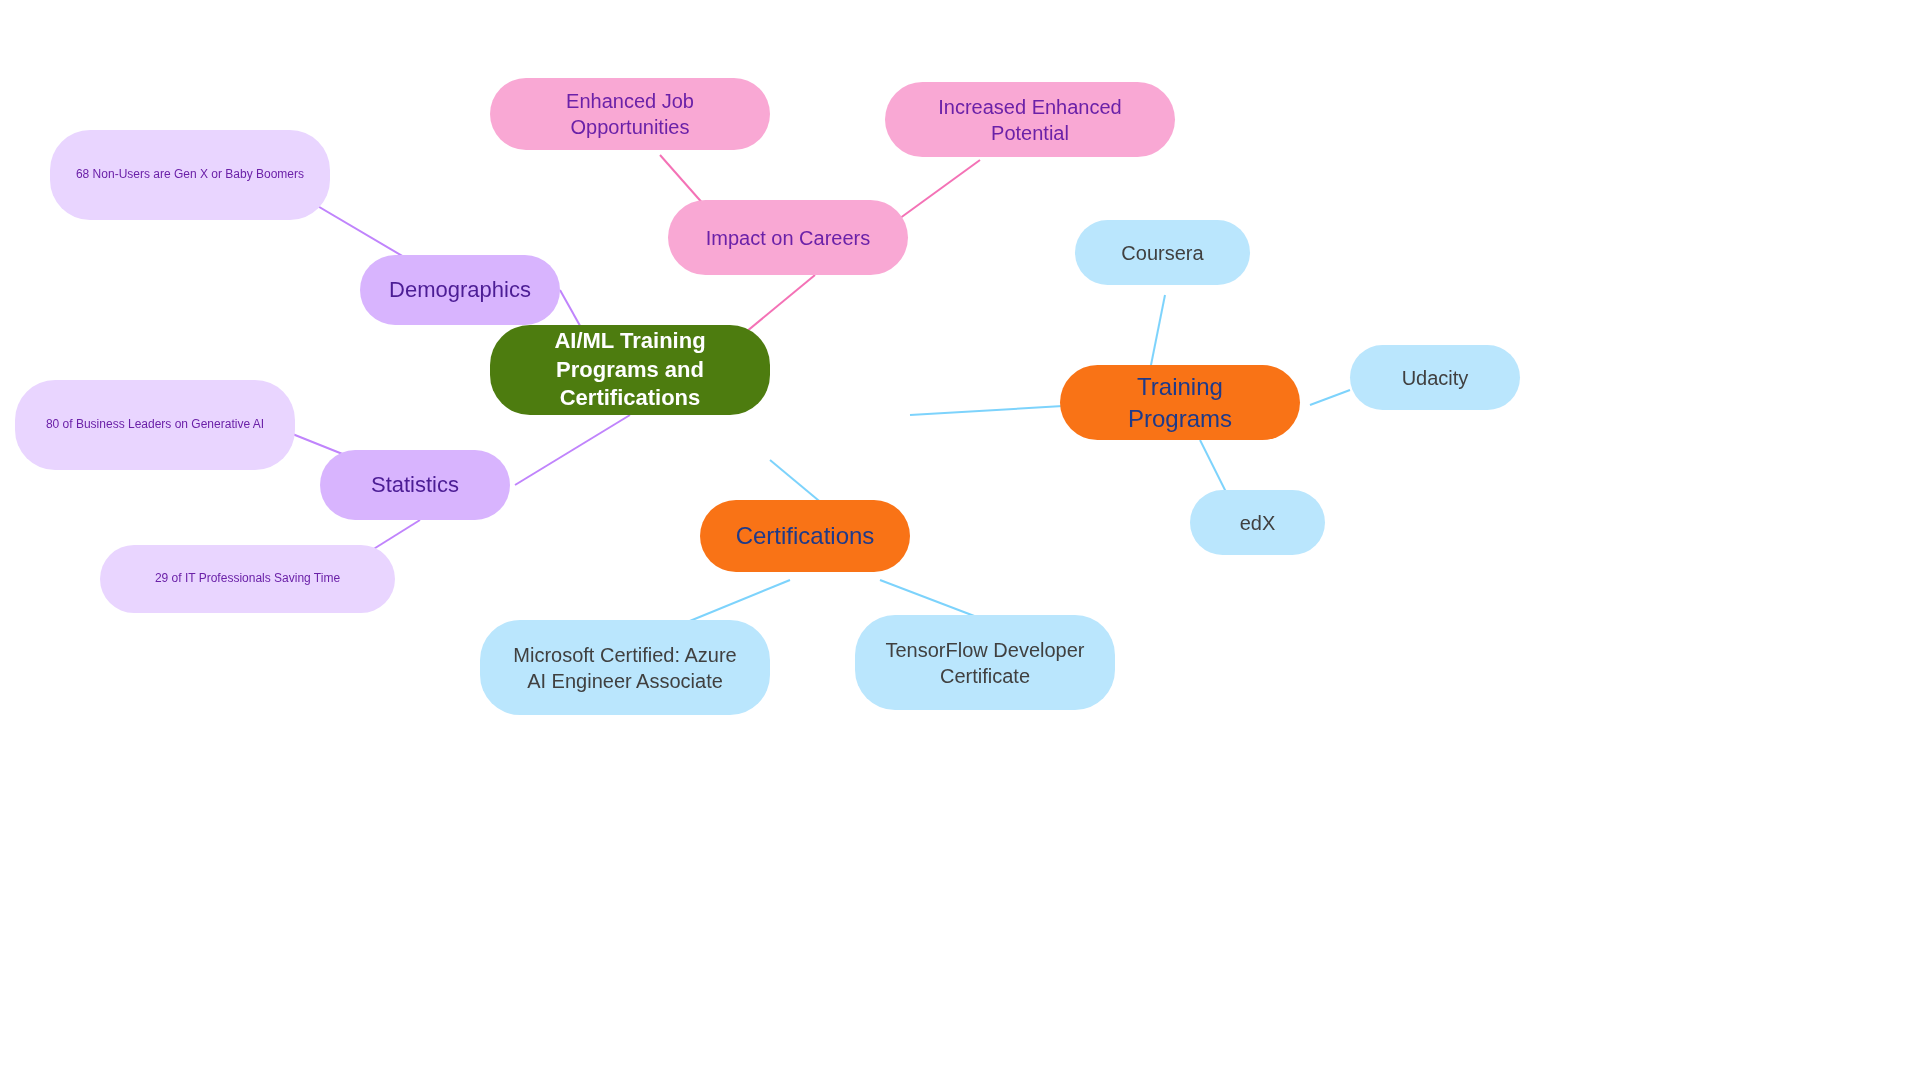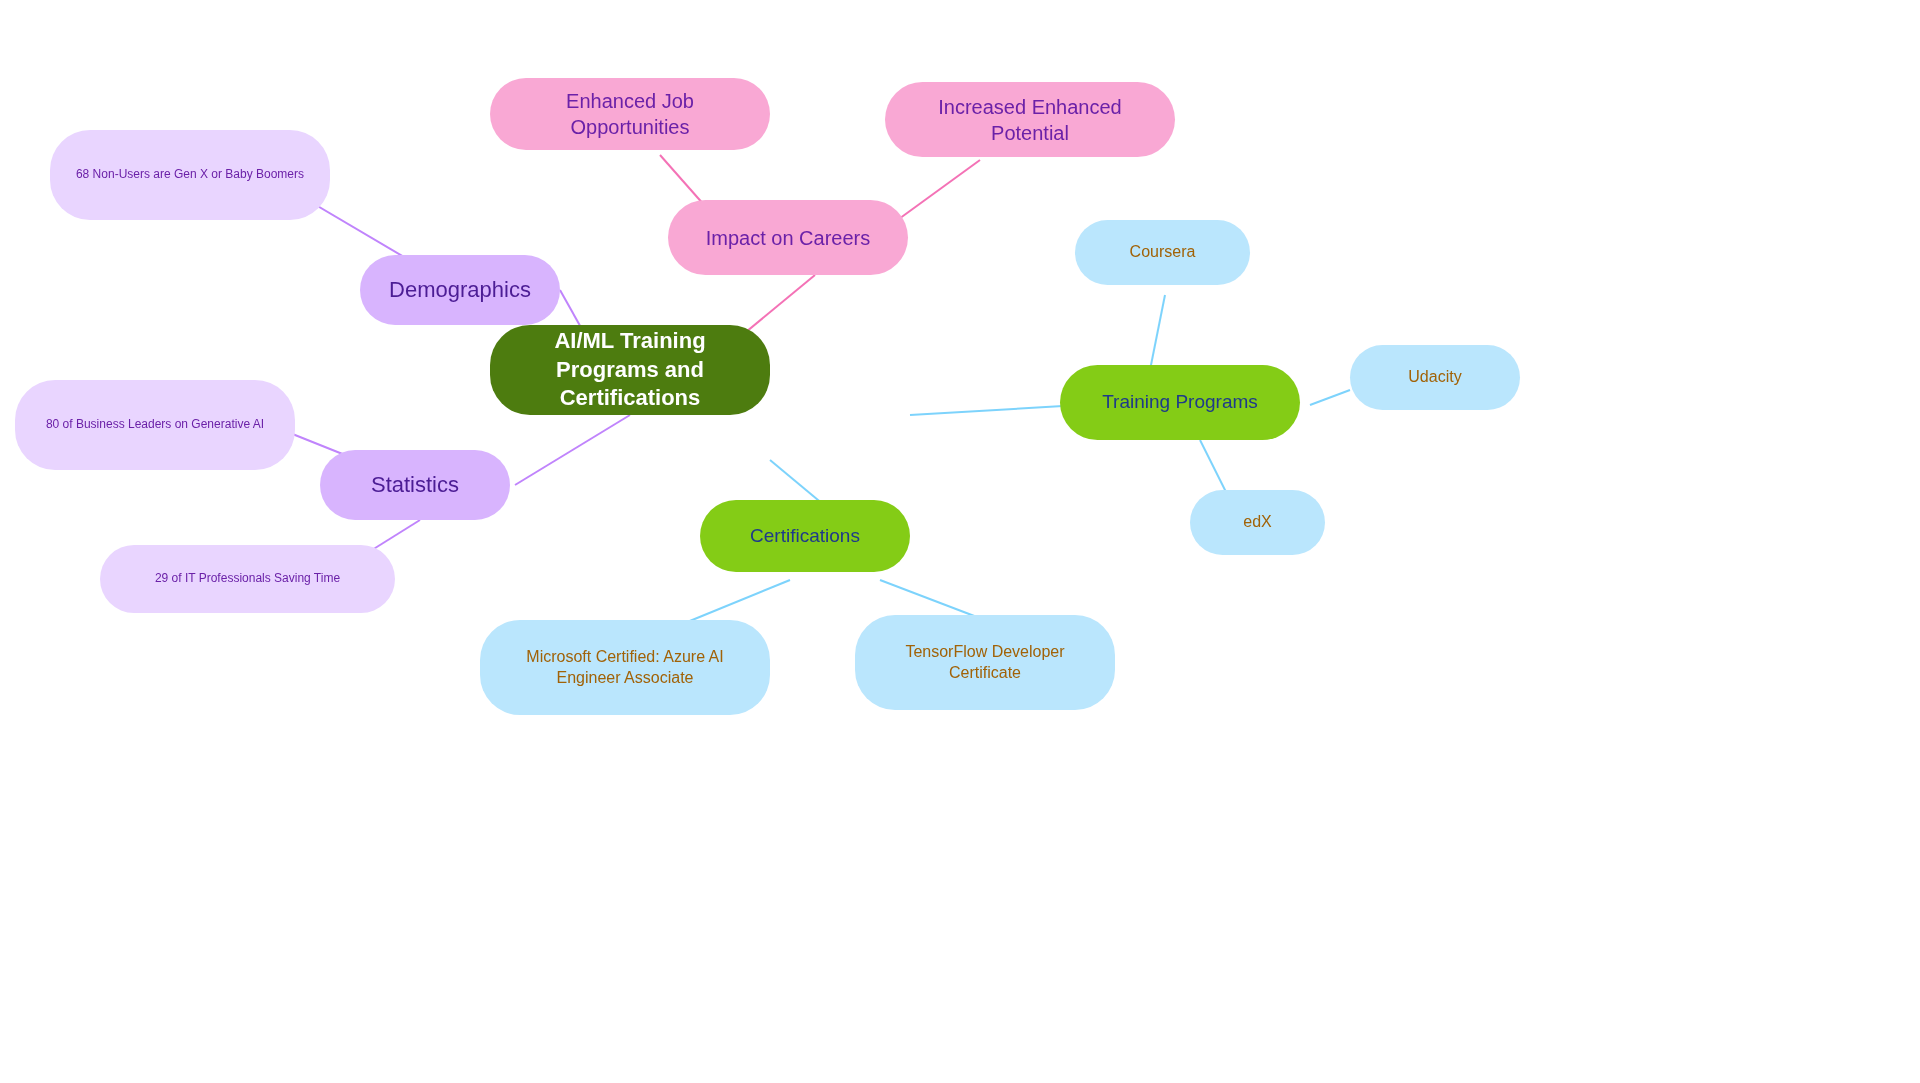--- a/index.html
+++ b/index.html
@@ -51,28 +51,28 @@
       font-weight: 500;
     }
     .node-purple-mid {
       background: #d8b4fe;
       color: #4c1d95;
       font-size: 22px;
       font-weight: 500;
     }
     .node-blue-light {
       background: #bae6fd;
-      color: #a16207;
-      font-size: 16px;
+      color: #404040;
+      font-size: 20px;
       font-weight: 500;
     }
     .node-blue-mid {
-      background: #84cc16;
+      background: #f97316;
       color: #1e3a8a;
-      font-size: 19px;
+      font-size: 24px;
       font-weight: 500;
     }
   </style>
 </head>
 <body>
 
 <svg id="connections">
 
   <line x1="630" y1="415" x2="560" y2="290" stroke="#c084fc" stroke-width="2"></line>
 

